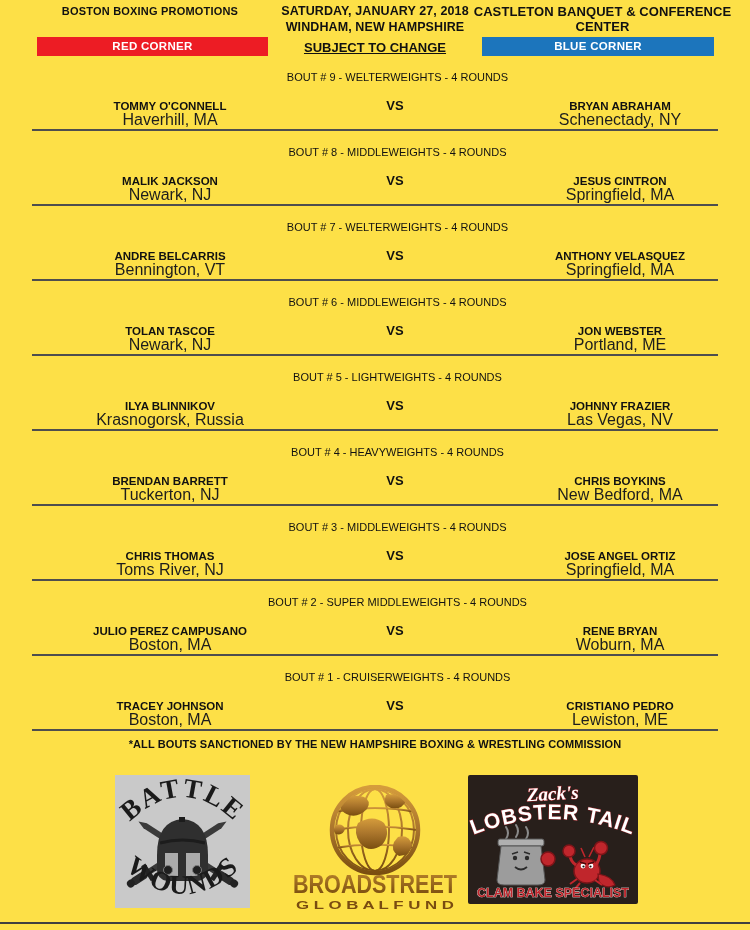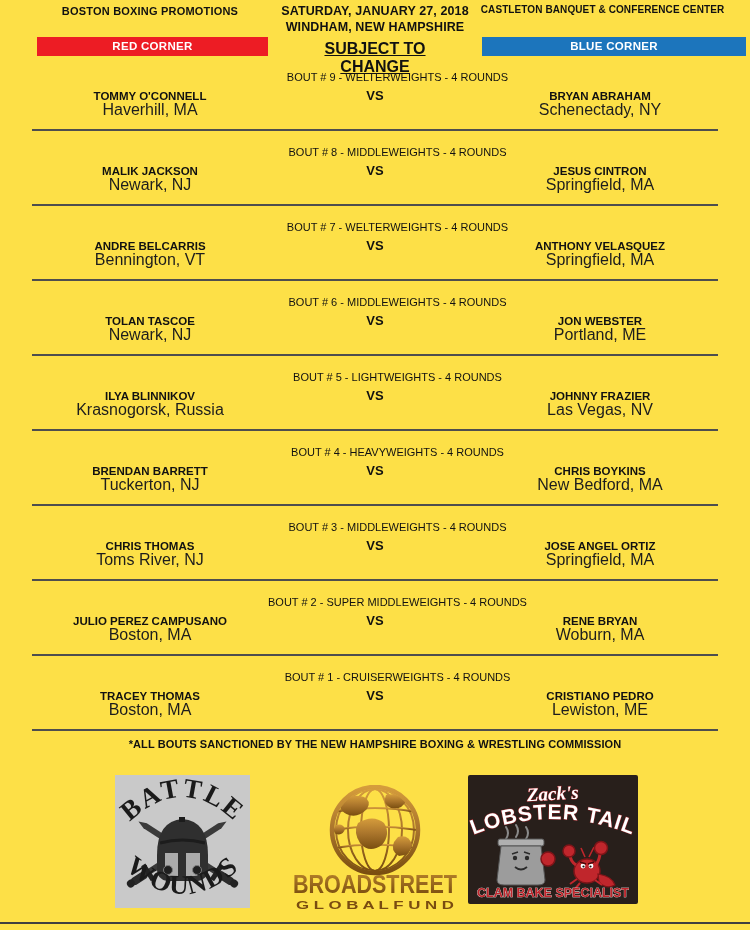--- a/index.html
+++ b/index.html
@@ -11,34 +11,34 @@
   }
   .page { position:relative; width:750px; height:930px; background:#fde047; }
 
   
   .header { position:relative; height:56px; }
   .hdr-left  { position:absolute; left:0;   top:5px; width:300px; text-align:center;
                font-weight:bold; font-size:11px; letter-spacing:.2px; }
   .hdr-center{ position:absolute; left:225px; top:3px; width:300px; text-align:center;
                font-weight:bold; font-size:12.5px; line-height:16px; letter-spacing:.1px; }
   .hdr-right { position:absolute; left:460px; top:4px; width:285px; text-align:center;
-               font-weight:bold; font-size:10px; letter-spacing:.1px; }
+               font-weight:bold; font-size:13px; letter-spacing:.1px; }
   .red-banner, .blue-banner {
     position:absolute; top:37px; height:19px; color:#fff;
     font-weight:bold; font-size:11.5px; line-height:19px; text-align:center; letter-spacing:.3px;
   }
   .red-banner  { left:37px;  width:231px; background:var(--red-corner,#ED1C24); }
-  .blue-banner { left:482px; width:264px; background:var(--blue-corner,#1C75BC); }
+  .blue-banner { left:482px; width:232px; background:var(--blue-corner,#1C75BC); }
   .subject { position:absolute; left:300px; top:40px; width:150px; text-align:center;
-             font-weight:bold; font-size:16px; text-decoration:underline; }
+             font-weight:bold; font-size:13px; text-decoration:underline; }
 
   
   .bout { height:73px; padding-top:15px; }
   .bout-title { text-align:center; font-weight:normal; font-size:11px; line-height:13px;margin-left:45px; }
-  .bout-row { display:grid; grid-template-columns:300px 150px 300px; margin-top:5px; }
+  .bout-row { display:grid; grid-template-columns:300px 150px 300px; margin-top:15px;padding-left:20px; }
   .fighter { text-align:center; }
   .fighter .name { font-weight:bold; font-size:11.5px; line-height:14px; }
   .fighter .city { font-size:16px; line-height:14px; color:#1d1d1d; }
   .vs { text-align:center; font-weight:bold; font-size:13px; line-height:14px; }
   .separator { height:0; border-top:2px solid var(--separator,#4E4E4E); margin:0 32px; }
 
   
   .sanction { text-align:center; font-weight:bold; font-size:11px; padding-top:7px; letter-spacing:.1px; }
   .logos { position:absolute; top:775px; left:0; width:750px; height:145px; }
   .logo { position:absolute; }
@@ -191,21 +191,21 @@
           <div class="city">Woburn, MA</div>
         </div>
       </div>
     </div>
     <div class="separator"></div>
 
     <div class="bout">
       <div class="bout-title">BOUT # 1 - CRUISERWEIGHTS - 4 ROUNDS</div>
       <div class="bout-row">
         <div class="fighter">
-          <div class="name">TRACEY THOMAS</div>
+          <div class="name">TRACEY JOHNSON</div>
           <div class="city">Boston, MA</div>
         </div>
         <div class="vs">VS</div>
         <div class="fighter">
           <div class="name">CRISTIANO PEDRO</div>
           <div class="city">Lewiston, ME</div>
         </div>
       </div>
     </div>
     <div class="separator"></div>

